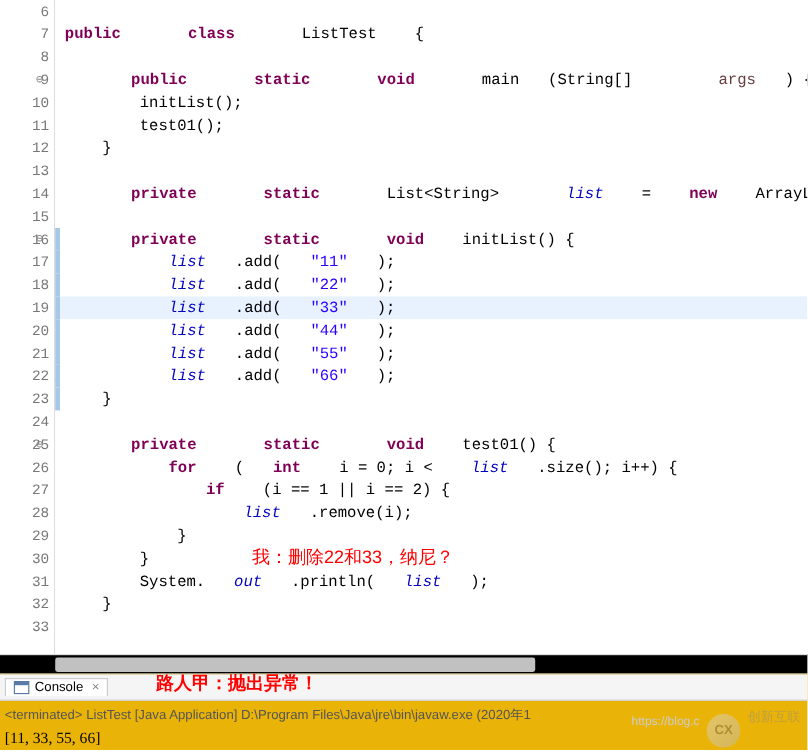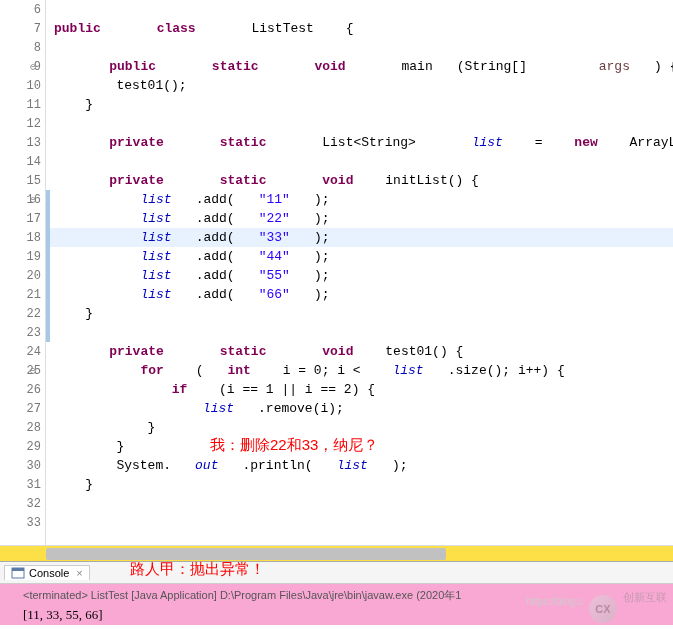--- a/index.html
+++ b/index.html
@@ -79,36 +79,37 @@
     .annotation-red {
       color: #ff0000;
       font-family: "Microsoft YaHei", sans-serif;
       font-size: 15px;
       position: absolute;
       pointer-events: none;
       margin-top: 20px;
     }
     .scrollbar-h {
       height: 16px;
-      background: #fde047;
+      background: #000000;
       border-top: 1px solid #ddd;
       position: relative;
+      font-weight: bold;
     }
     .scrollbar-h .thumb {
       position: absolute;
       left: 46px;
       top: 2px;
       height: 12px;
       width: 400px;
       background: #c1c1c1;
       border-radius: 2px;
     }
     .console-panel {
       border-top: 1px solid #aaa;
-      background: #f9a8d4;
+      background: #eab308;
     }
     .console-tab-bar {
       height: 22px;
       display: flex;
       align-items: center;
       background: #f5f5f5;
       border-bottom: 1px solid #ccc;
       padding-left: 4px;
       gap: 4px;
     }
@@ -124,21 +125,20 @@
       font-family: Tahoma, sans-serif;
     }
     .console-icon {
       width: 14px;
       height: 12px;
       display: inline-block;
     }
     .console-body {
       padding: 2px 4px;
       font-size: 12px;
-      margin-left: 19px;
     }
     .console-status {
       color: #555;
       font-family: Tahoma, sans-serif;
       font-size: 11px;
       padding: 2px 0;
     }
     .console-output {
       font-family: Liberation Serif, serif;
       color: #000;
@@ -249,20 +249,21 @@
   <div class="code-area">
 
     <div class="code-line"><span class="plain"></span></div>
 
     <div class="code-line"><span class="kw">public</span><span class="plain"> </span><span class="kw">class</span><span class="plain"> </span><span class="plain">ListTest</span><span class="plain"> {</span></div>
 
     <div class="code-line"><span class="plain"></span></div>
 
     <div class="code-line"><span class="plain">    </span><span class="kw">public</span><span class="plain"> </span><span class="kw">static</span><span class="plain"> </span><span class="kw">void</span><span class="plain"> </span><span class="plain">main</span><span class="plain">(String[] </span><span class="param">args</span><span class="plain">) {</span></div>
 
+    <div class="code-line"><span class="plain">        initList();</span></div>
     <div class="code-line"><span class="plain">        test01();</span></div>
     <div class="code-line"><span class="plain">    }</span></div>
     <div class="code-line"><span class="plain"></span></div>
 
     <div class="code-line"><span class="plain">    </span><span class="kw">private</span><span class="plain"> </span><span class="kw">static</span><span class="plain"> </span><span class="plain">List&lt;String&gt;</span><span class="plain"> </span><span class="sfld">list</span><span class="plain"> = </span><span class="kw">new</span><span class="plain"> ArrayList&lt;String&gt;();</span></div>
 
     <div class="code-line"><span class="plain"></span></div>
 
     <div class="code-line"><span class="plain">    </span><span class="kw">private</span><span class="plain"> </span><span class="kw">static</span><span class="plain"> </span><span class="kw">void</span><span class="plain"> initList() {</span></div>
 

